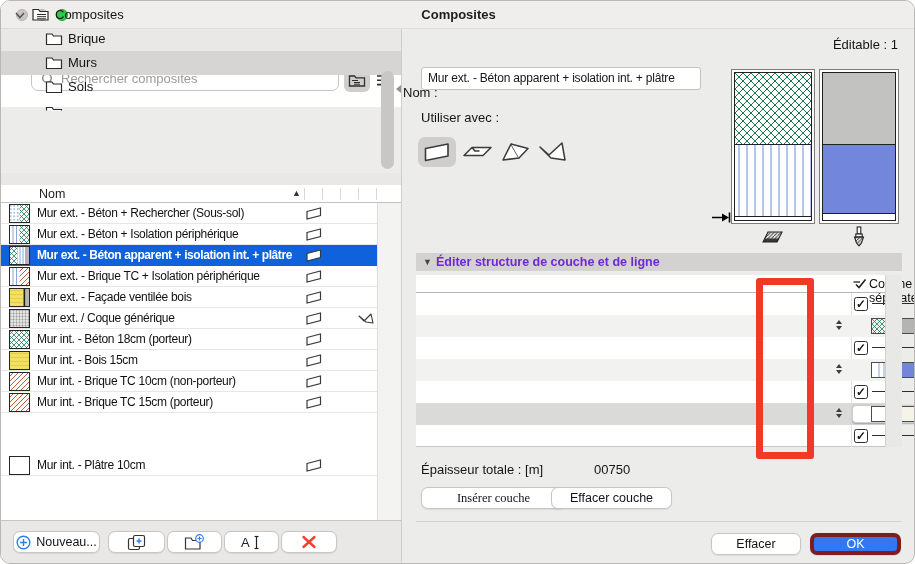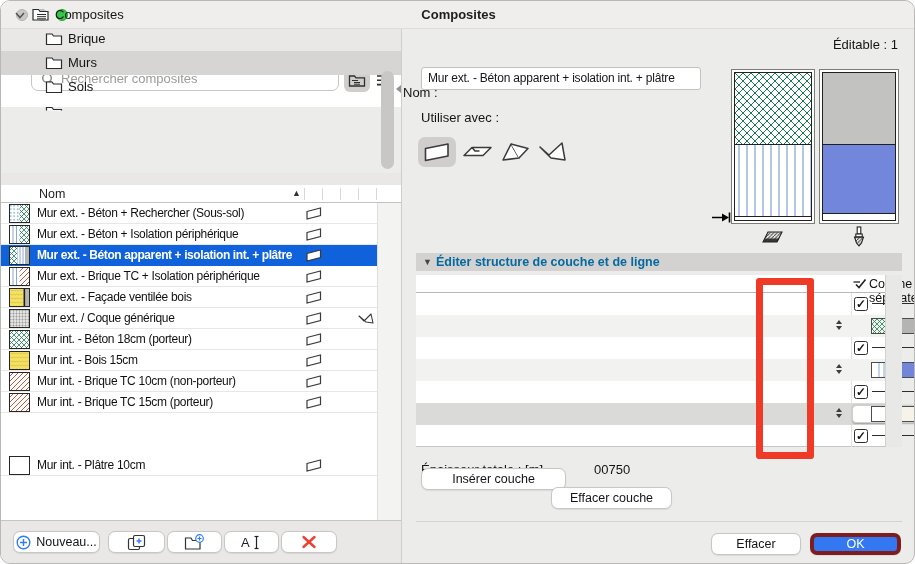--- a/index.html
+++ b/index.html
@@ -72,21 +72,21 @@
   .pinner{border:1px solid #202020;height:100%;display:flex;flex-direction:column;overflow:hidden;}
   #preview-cut{left:730px;top:68px;width:84px;height:155px;}
   #preview-surf{left:818px;top:68px;width:80px;height:155px;}
   .pstrip{border-top:1px solid #202020;background:#fff;}
   #marker{left:711px;top:211px;}
   #icon-hatchfill{left:759px;top:228px;}
   #icon-brush{left:849px;top:225px;}
 
   #section-bar{left:415px;top:252px;width:486px;height:18px;background:#d3d2d0;}
   #section-tri{position:absolute;left:7px;top:4px;font-size:9px;color:#454545;}
-  #section-title{position:absolute;left:20px;top:2px;font-size:12.5px;font-weight:bold;color:#0369a1;}
+  #section-title{position:absolute;left:20px;top:2px;font-size:12.5px;font-weight:bold;color:#6d28d9;}
 
   #tbl{left:415px;top:274px;width:469px;height:172px;background:#fff;border-bottom:1px solid #c6c6c5;}
   #tbl-scrollstrip{left:884px;top:274px;width:17px;height:172px;background:#e8e8e6;border-left:1px solid #d2d2d1;}
   #tbl-header{position:absolute;left:0;top:0;width:469px;height:18px;border-bottom:1px solid #b9b8b7;background:#fff;}
   .hcol{position:absolute;top:2px;font-size:12.5px;color:#111;}
   .vline{position:absolute;top:0;width:1px;height:172px;background:#e3e3e1;}
   .drow{position:absolute;left:0;width:469px;height:22px;}
   .drow.stripe{background:#f2f2f0;}
   .drow.editing{background:#dadad8;}
   .cb{position:absolute;width:14px;height:14px;background:#fff;border:1.5px solid #2e2e2e;border-radius:2.5px;}
@@ -98,21 +98,21 @@
   .handle .dn{border-top:4.5px solid #3c3c3c;}
   .swa{position:absolute;top:3px;width:22px;height:16px;border:1px solid #4c4c4c;}
   .swa.f{left:455px;} .swa.s{left:478px;}
   .whitefield{position:absolute;background:#fff;border:1px solid #cfcfce;border-radius:4px;box-shadow:0 0.5px 1.5px rgba(0,0,0,.25);}
 
   #red-annotation{left:755px;top:277px;width:58px;height:181px;border:7px solid #ee3a26;border-radius:3px;z-index:40;pointer-events:none;}
 
   #total-label{left:420px;top:461px;}
   #total-value{left:593px;top:461px;}
   .wbtn{position:absolute;height:22px;background:#fff;border:1px solid #c8c7c5;border-radius:7px;font-size:12.5px;color:#141414;display:flex;align-items:center;justify-content:center;box-shadow:0 0.5px 1px rgba(0,0,0,.08);}
-  #btn-insert{left:420px;top:467px;width:145px;}
+  #btn-insert{left:420px;top:486px;width:145px;font-family:Liberation Serif, serif;}
   #btn-erase{left:550px;top:486px;width:121px;}
   #foot-divider{left:415px;top:520px;width:486px;height:1px;background:#d4d3d1;}
   #btn-cancel{left:710px;top:532px;width:90px;}
   #btn-ok{left:809px;top:532px;width:91px;background:#3377f2;border:4px solid #7f1d1d;color:#fff;}
 </style>
 </head>
 <body>
 
 <svg width="0" height="0" style="position:absolute">
   <defs>

